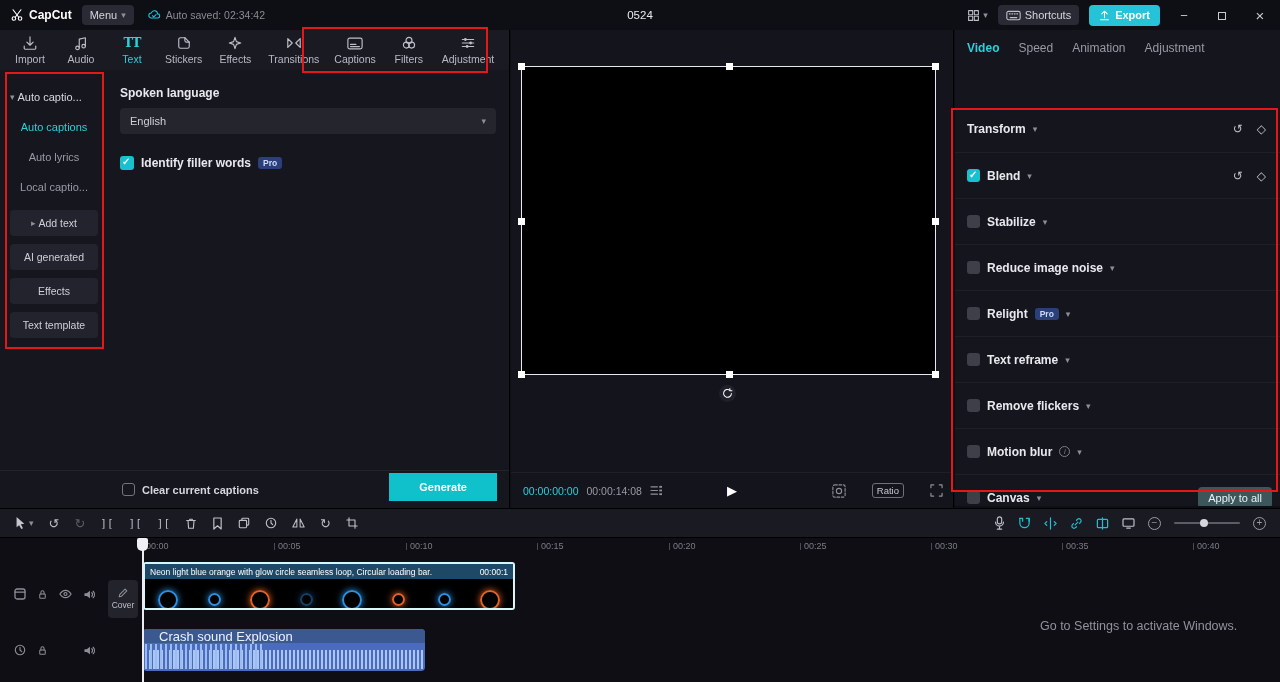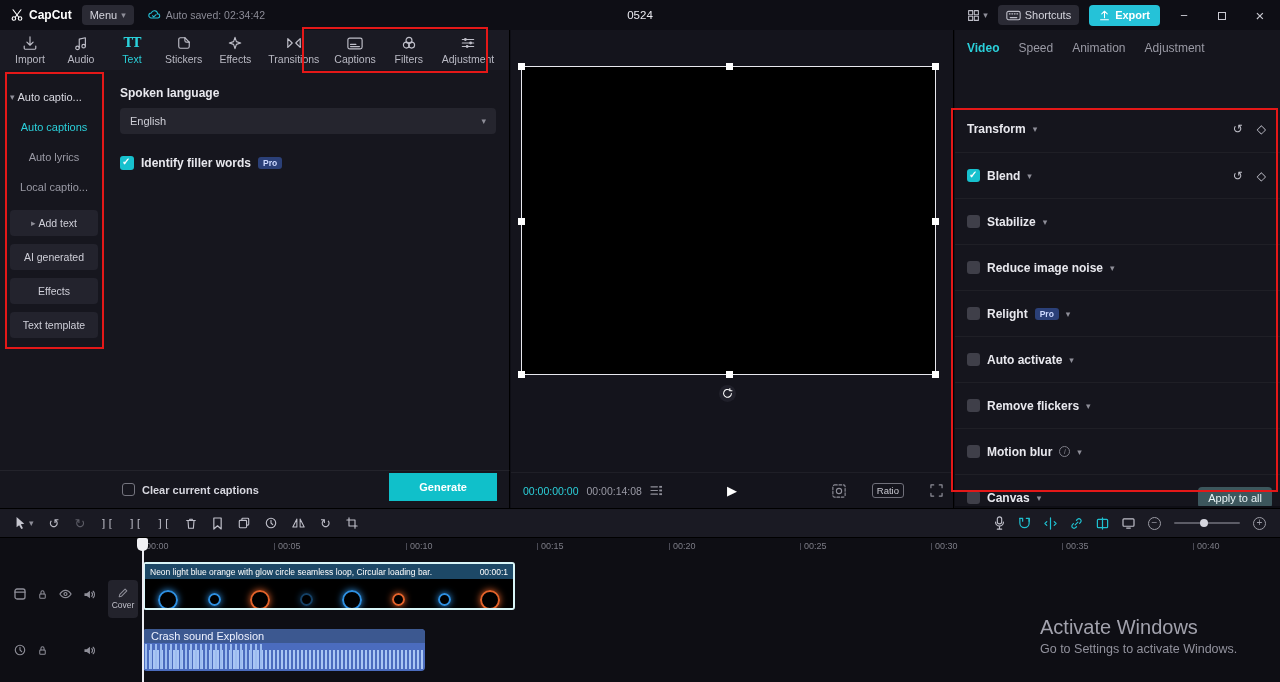--- a/index.html
+++ b/index.html
@@ -96,21 +96,21 @@
   .vclip-head { height:15px; background:#1d4866; display:flex; align-items:center; justify-content:space-between; padding:0 5px; color:#fff; font-size:8.5px; white-space:nowrap; overflow:hidden; }
   .vclip-dur { flex:0 0 auto; margin-left:6px; }
   .thumbs { display:flex; height:41px; background:#000; align-items:center; }
   .th { flex:1; height:100%; display:flex; align-items:center; justify-content:center; }
   .ring { border-radius:50%; }
   .ring.b { width:20px; height:20px; border:2px solid #2e8fe0; box-shadow:0 0 7px #2e8fe0; }
   .ring.o { width:20px; height:20px; border:2px solid #e2622a; box-shadow:0 0 7px #e2622a; }
   .ring.s { width:13px; height:13px; }
   .vclip-foot { height:4px; background:#14b8c6; }
   .aclip { position:absolute; left:143px; top:91px; width:282px; height:42px; border-radius:4px; overflow:hidden; background:#4b6cbe; }
-  .aclip-head { height:14px; background:#3c5890; display:flex; align-items:center; padding:0 8px; color:#eef2ff; font-size:11px; }
+  .aclip-head { height:14px; background:#3c5890; display:flex; align-items:center; padding:0 16px; color:#eef2ff; font-size:13px; }
   .wave { position:absolute; left:2px; right:2px; bottom:2px; height:19px;
           background:repeating-linear-gradient(90deg,#a9c6f4 0 2px, rgba(0,0,0,0) 2px 4px); }
   .wave2 { position:absolute; left:2px; width:120px; bottom:2px; height:25px;
           background:repeating-linear-gradient(90deg,#9cbcf0 0 2px, rgba(0,0,0,0) 2px 5px); }
   .watermark { position:absolute; left:1040px; top:78px; z-index:7; }
   .wm1 { font-size:20px; color:#a2a2ad; }
   .wm2 { font-size:12.5px; color:#92929d; margin-top:3px; }
 
   
   .red-box { position:absolute; border:2.5px solid #e41818; z-index:50; pointer-events:none; }
@@ -402,21 +402,21 @@
         <span class="caret">▾</span>
       </div>
       <div class="sec-row">
         <span class="cb" style="width:13px;height:13px"></span>
         <span class="bold-label">Relight</span>
         <span class="pro-badge">Pro</span>
         <span class="caret">▾</span>
       </div>
       <div class="sec-row">
         <span class="cb" style="width:13px;height:13px"></span>
-        <span class="bold-label">Auto activate</span>
+        <span class="bold-label">Text reframe</span>
         <span class="caret">▾</span>
       </div>
       <div class="sec-row">
         <span class="cb" style="width:13px;height:13px"></span>
         <span class="bold-label">Remove flickers</span>
         <span class="caret">▾</span>
       </div>
       <div class="sec-row">
         <span class="cb" style="width:13px;height:13px"></span>
         <span class="bold-label">Motion blur</span>
@@ -633,21 +633,20 @@
       <div class="vclip-foot"></div>
     </div>
 
     <div class="aclip">
       <div class="aclip-head">Crash sound Explosion</div>
       <div class="wave"></div>
       <div class="wave2"></div>
     </div>
 
     <div class="watermark">
-      <div class="wm1">Activate Windows</div>
       <div class="wm2">Go to Settings to activate Windows.</div>
     </div>
   </div>
 
   <div class="red-box" style="left:5px;top:72px;width:99px;height:277px"></div>
   <div class="red-box" style="left:302px;top:27px;width:186px;height:46px"></div>
   <div class="red-box" style="left:951px;top:108px;width:327px;height:384px"></div>
 
 </div>
 

